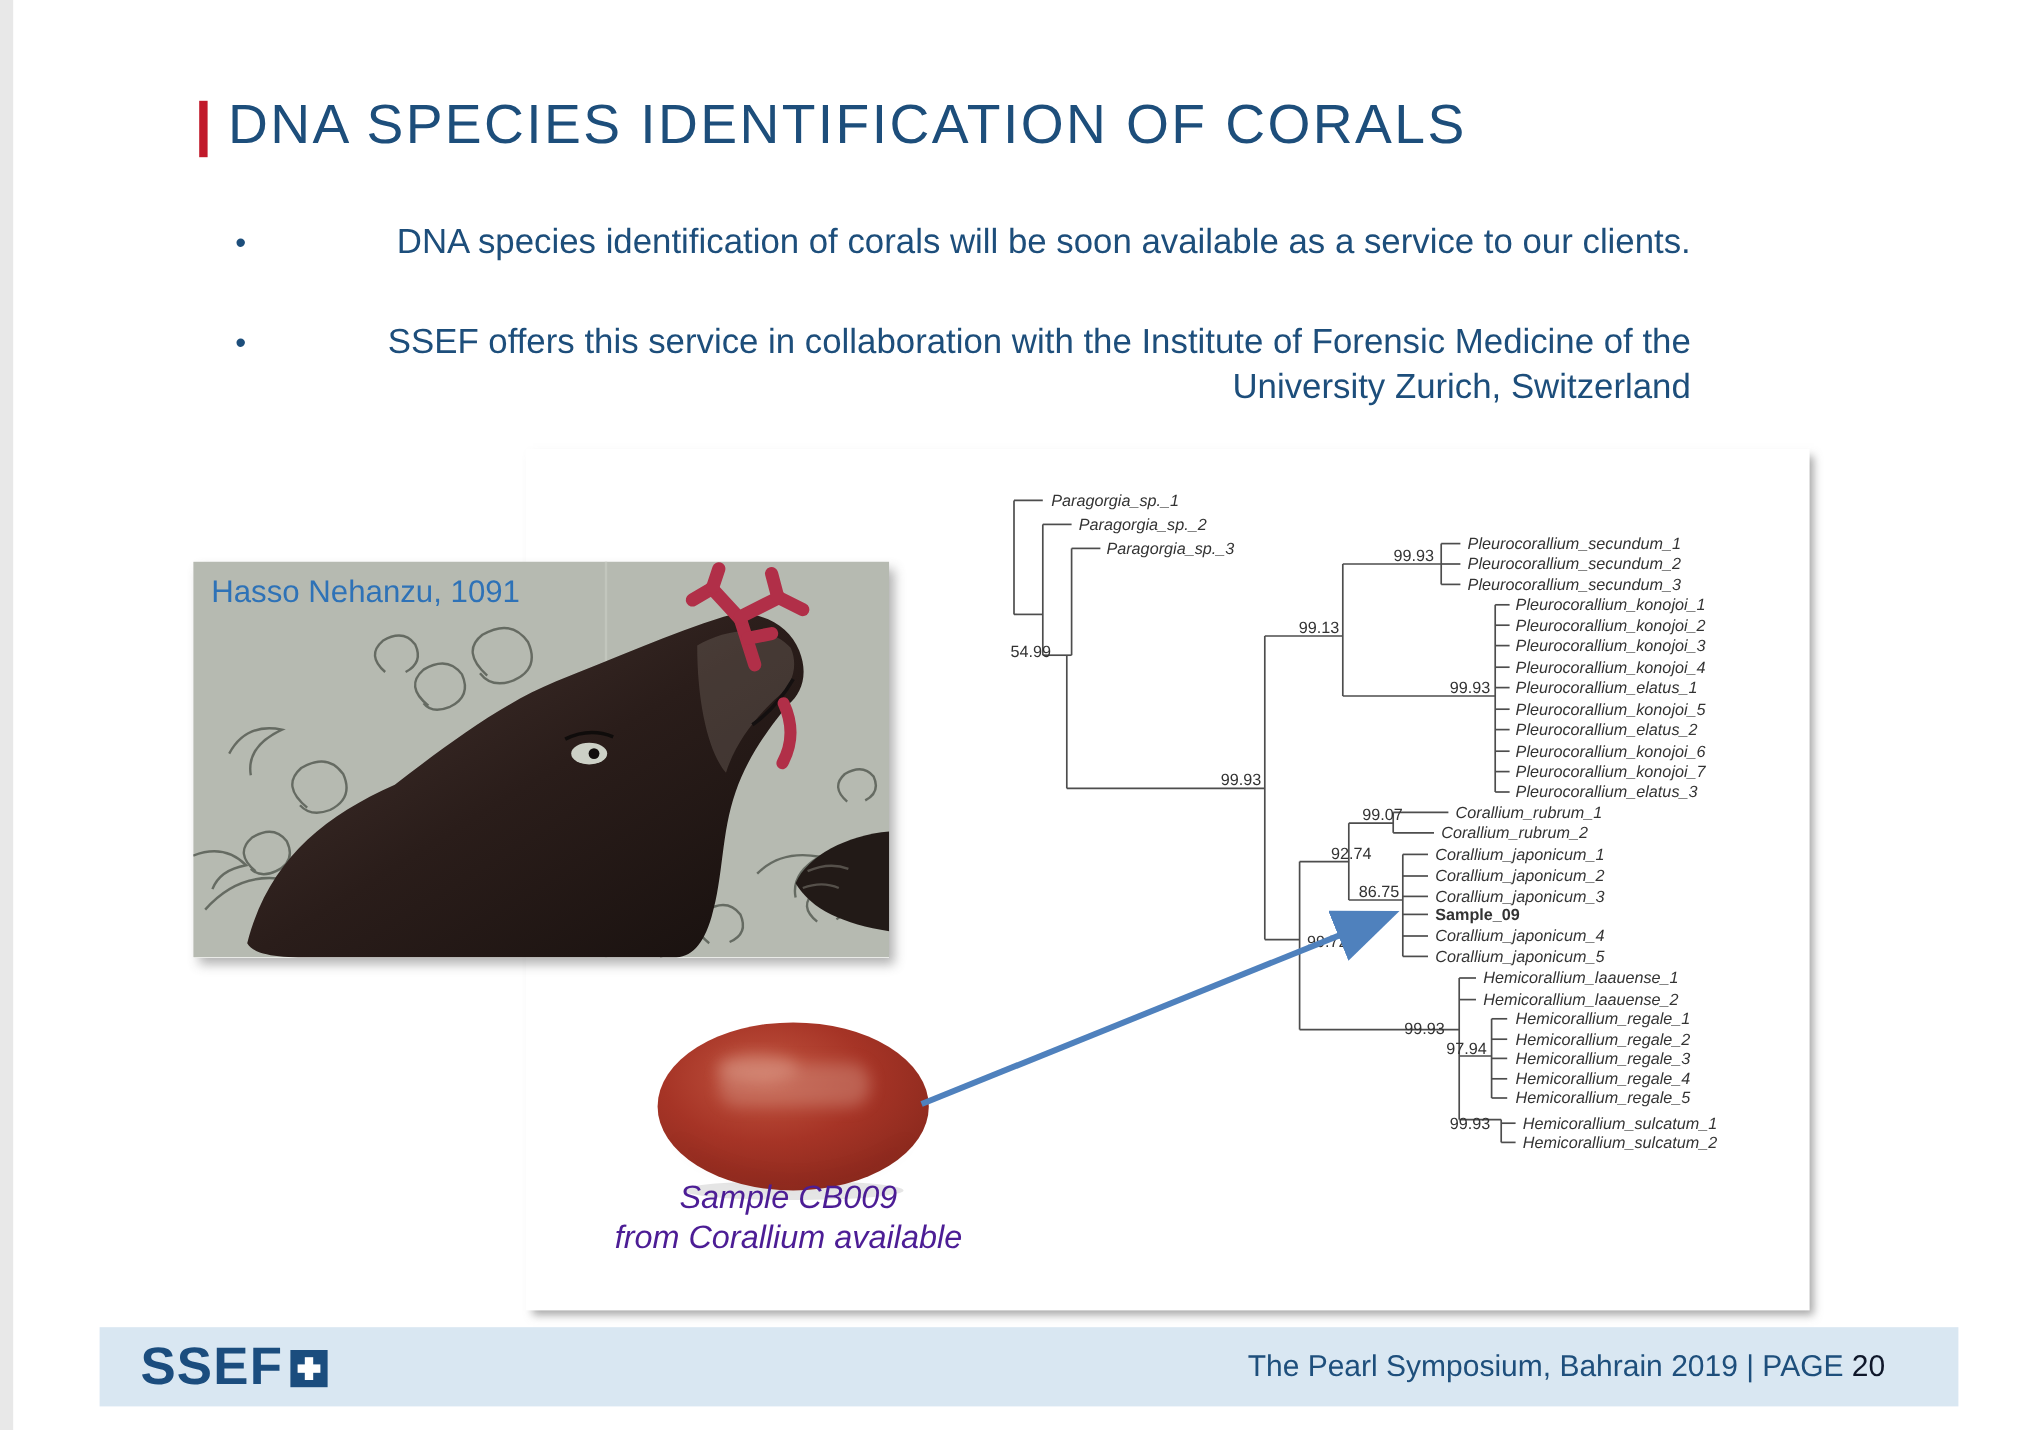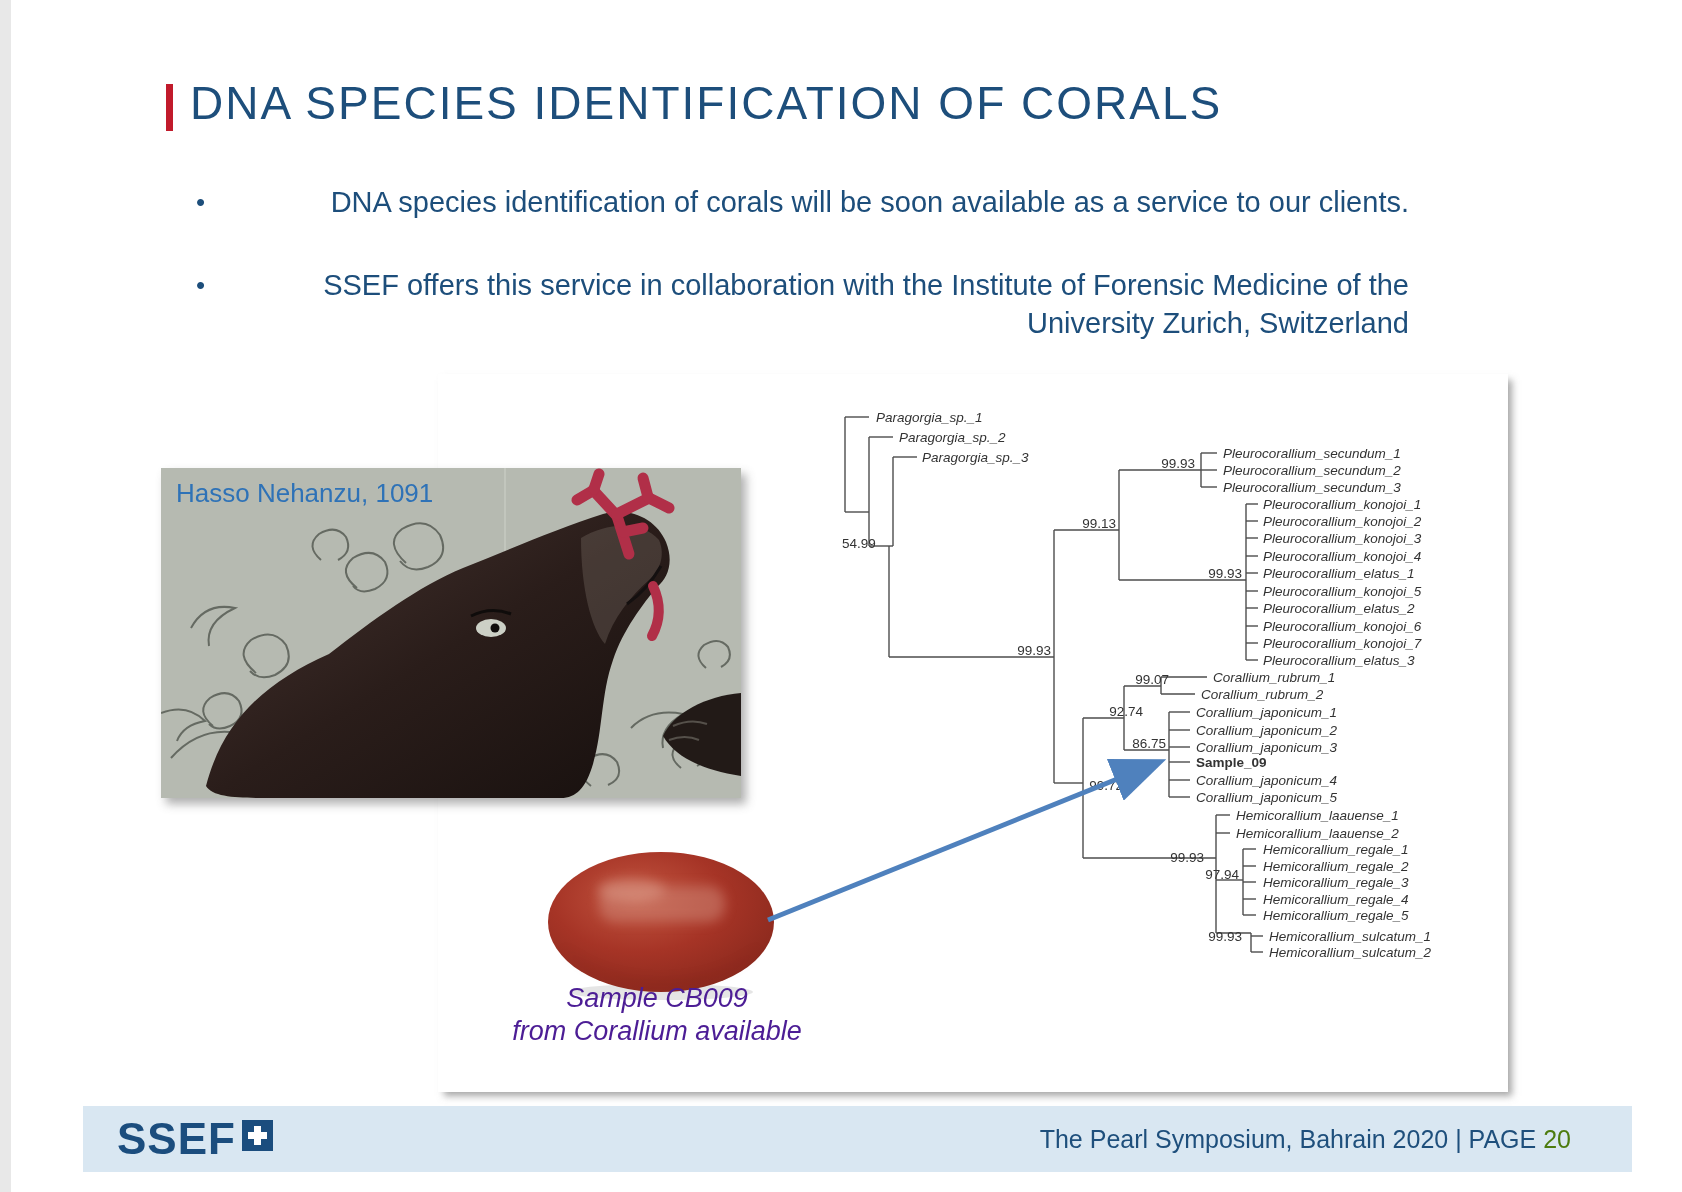--- a/index.html
+++ b/index.html
@@ -23,29 +23,29 @@
   .painting svg{display:block;}
   .painting-caption{position:absolute;left:165px;top:478px;font-size:26px;color:#2e72b7;}
   
   .gem{position:absolute;left:528px;top:846px;width:244px;height:156px;}
   .sample-caption{position:absolute;left:446px;top:982px;width:400px;text-align:center;
                   font-style:italic;font-size:27px;color:#4c1d95;line-height:1.22;}
   
   .tree-svg{position:absolute;left:700px;top:360px;width:720px;height:620px;}
   
   .footer-bar{position:absolute;left:72px;top:1106px;width:1549px;height:66px;background:#d9e7f2;}
-  .ssef-logo{position:absolute;left:34px;top:50%;transform:translateY(-50%);display:flex;}
+  .ssef-logo{position:absolute;left:34px;top:50%;transform:translateY(-50%);display:flex;align-items:center;}
   .ssef-logo-text{font-size:44px;font-weight:700;letter-spacing:1px;color:#1b4d7e;line-height:1;}
   .swiss-cross{position:relative;width:31px;height:31px;background:#1b4d7e;margin-left:6px;margin-top:3px;}
   .swiss-cross span{position:absolute;background:#ffffff;}
   .cross-h{left:6px;top:12px;width:19px;height:7px;}
   .cross-v{left:12px;top:6px;width:7px;height:19px;}
   .footer-credit{position:absolute;right:61px;top:50%;transform:translateY(-50%);
                  font-size:25px;color:#1e4f7c;white-space:nowrap;}
-  .page-number{color:#4d7c0f;}
+  .page-number{color:#0f172a;}
 </style>
 </head>
 <body>
 
 <div class="slide">
 
   <div class="title-accent"></div>
   <h1 class="page-title">DNA SPECIES IDENTIFICATION OF CORALS</h1>
 
   <div class="bullet-list">
@@ -264,18 +264,18 @@
 
   <div class="footer-bar">
     <div class="ssef-logo">
       <span class="ssef-logo-text">SSEF</span>
       <span class="swiss-cross">
         <span class="cross-h"></span>
           <span class="cross-v"></span>
       </span>
     </div>
     <div class="footer-credit">
-      <span>The Pearl Symposium, Bahrain 2020 | PAGE</span>
+      <span>The Pearl Symposium, Bahrain 2019 | PAGE</span>
       <span class="page-number">20</span>
     </div>
   </div>
 
 </div>
 
 </body></html>

